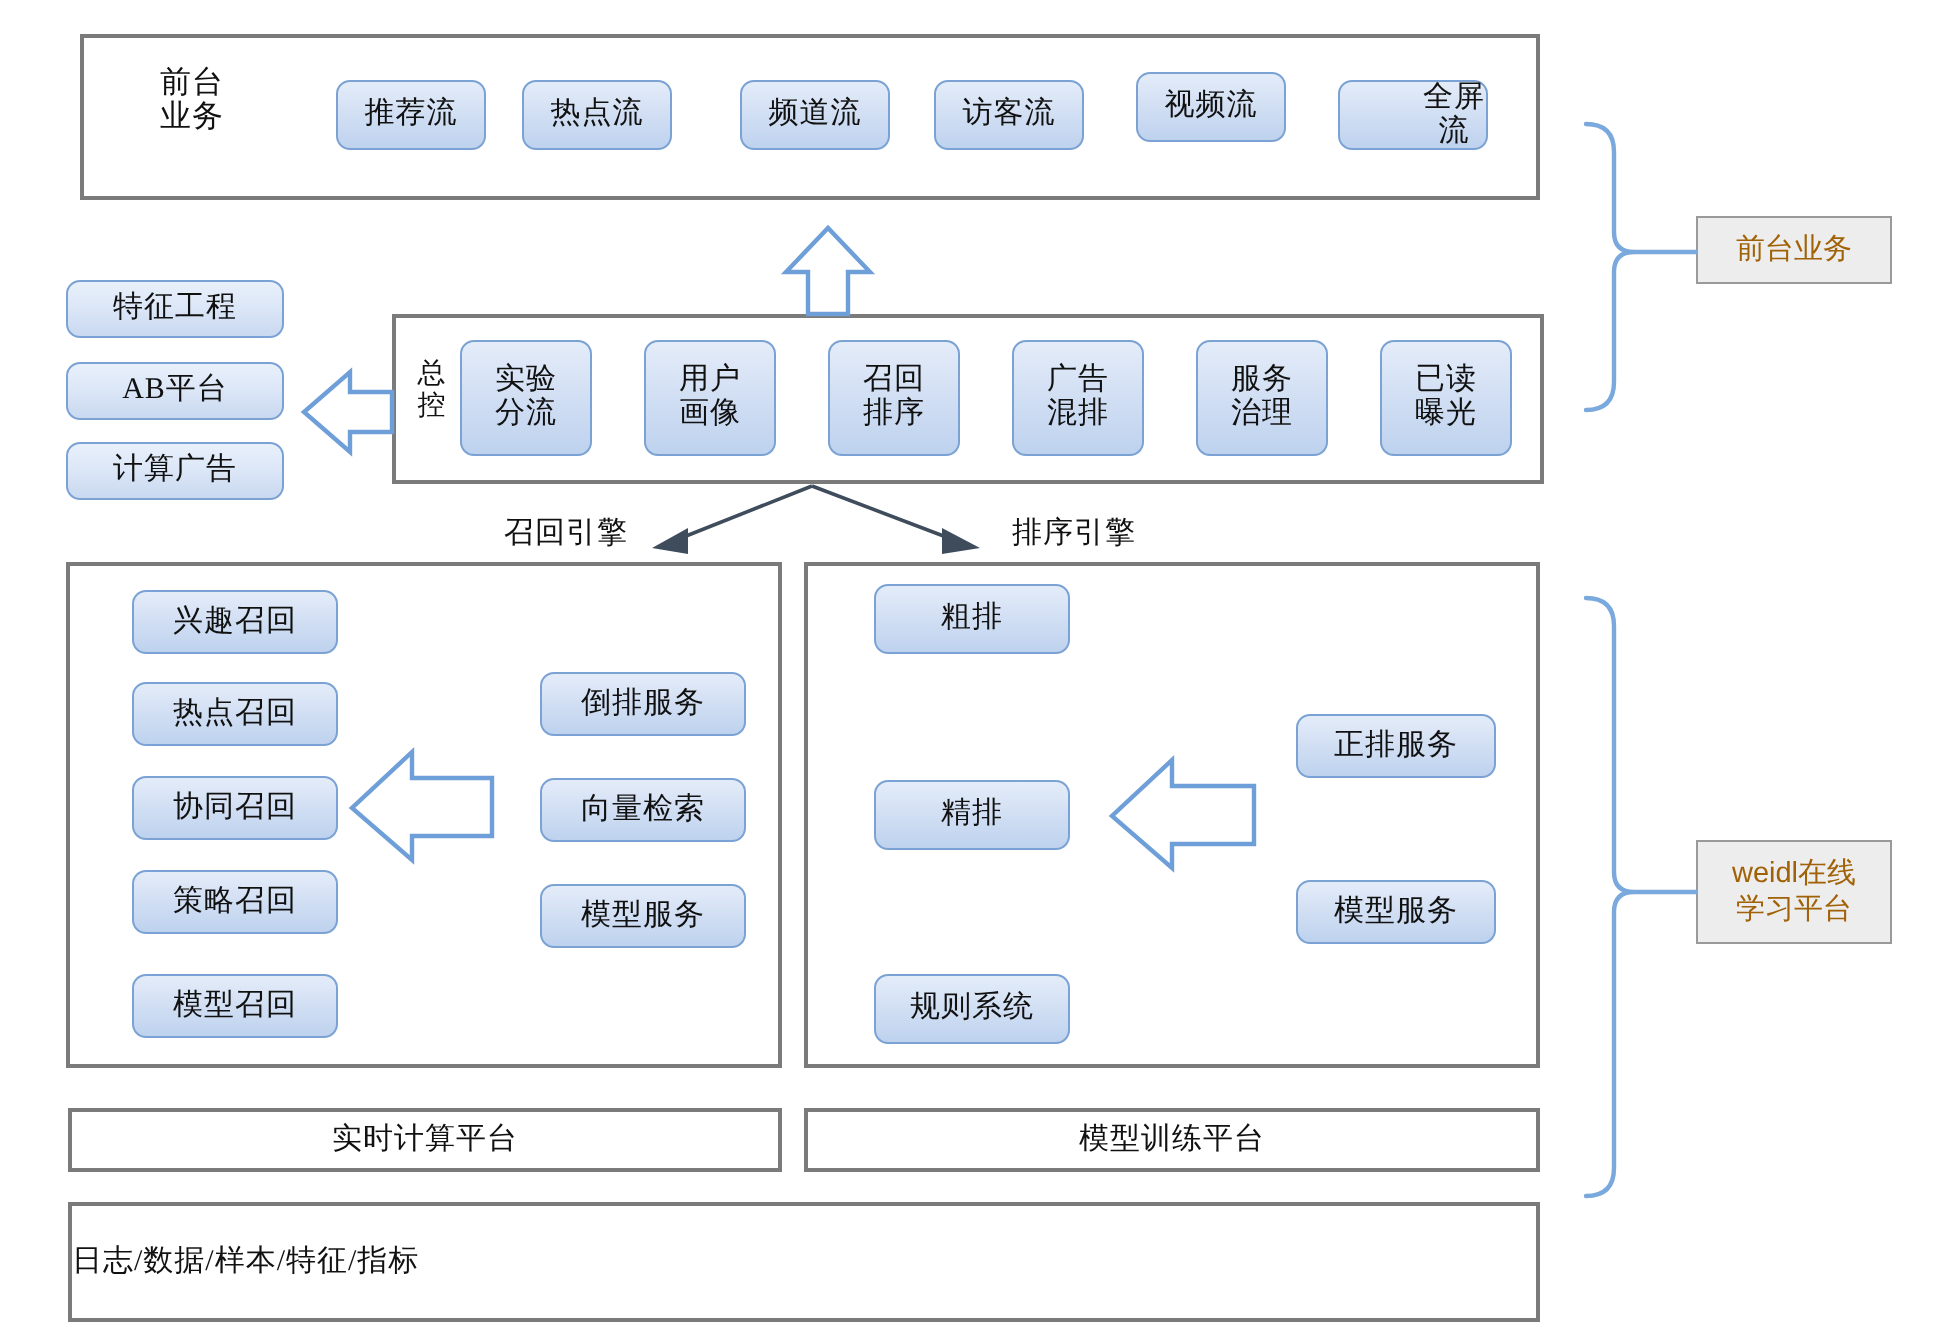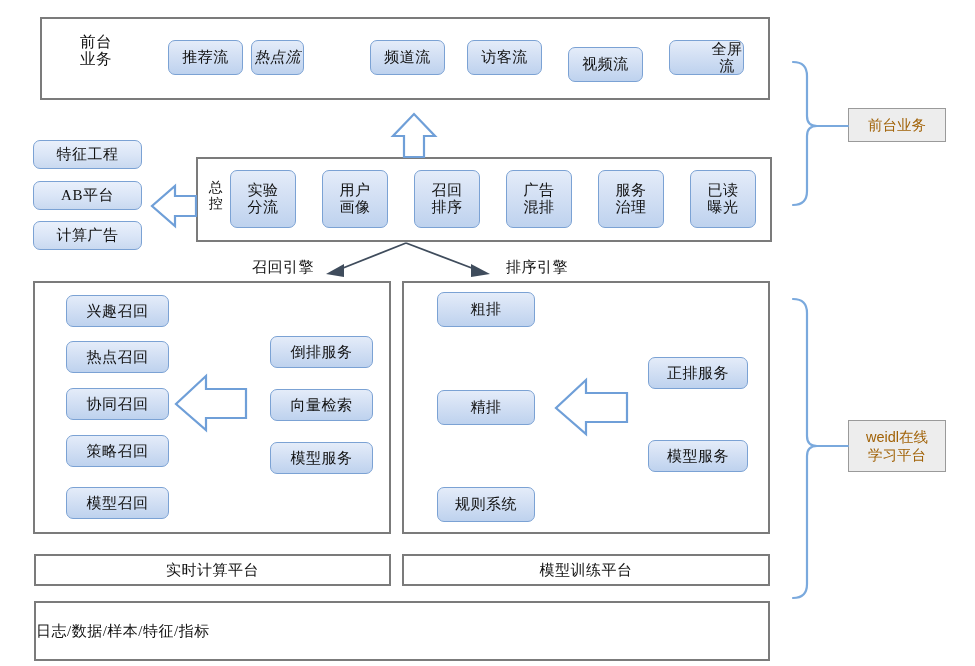--- a/index.html
+++ b/index.html
@@ -74,24 +74,24 @@
 <body>
 
 <div id="stage">
 
   <div class="frame" style="left:40px;top:17px;width:730px;height:83px;"></div>
 
   <div class="txt lbl-big" style="left:66px;top:33px;width:60px;">前台
 业务</div>
 
   <div class="pill" style="left:168px;top:40px;width:75px;height:35px;">推荐流</div>
-  <div class="pill" style="left:251px;top:40px;width:53px;height:35px;font-style:italic;">热点流</div>
+  <div class="pill" style="left:261px;top:40px;width:75px;height:35px;">热点流</div>
   <div class="pill" style="left:370px;top:40px;width:75px;height:35px;">频道流</div>
   <div class="pill" style="left:467px;top:40px;width:75px;height:35px;">访客流</div>
-  <div class="pill" style="left:568px;top:47px;width:75px;height:35px;">视频流</div>
+  <div class="pill" style="left:568px;top:36px;width:75px;height:35px;">视频流</div>
   <div class="pill" style="left:669px;top:40px;width:75px;height:35px;padding-left:41px;">全屏流</div>
 
   <div class="pill soft" style="left:33px;top:140px;width:109px;height:29px;">特征工程</div>
   <div class="pill soft" style="left:33px;top:181px;width:109px;height:29px;">AB平台</div>
   <div class="pill soft" style="left:33px;top:221px;width:109px;height:29px;">计算广告</div>
 
   <div class="frame" style="left:196px;top:157px;width:576px;height:85px;"></div>
 
   <div class="txt" style="left:207px;top:180px;width:18px;font-size:14px;">总
 控</div>

